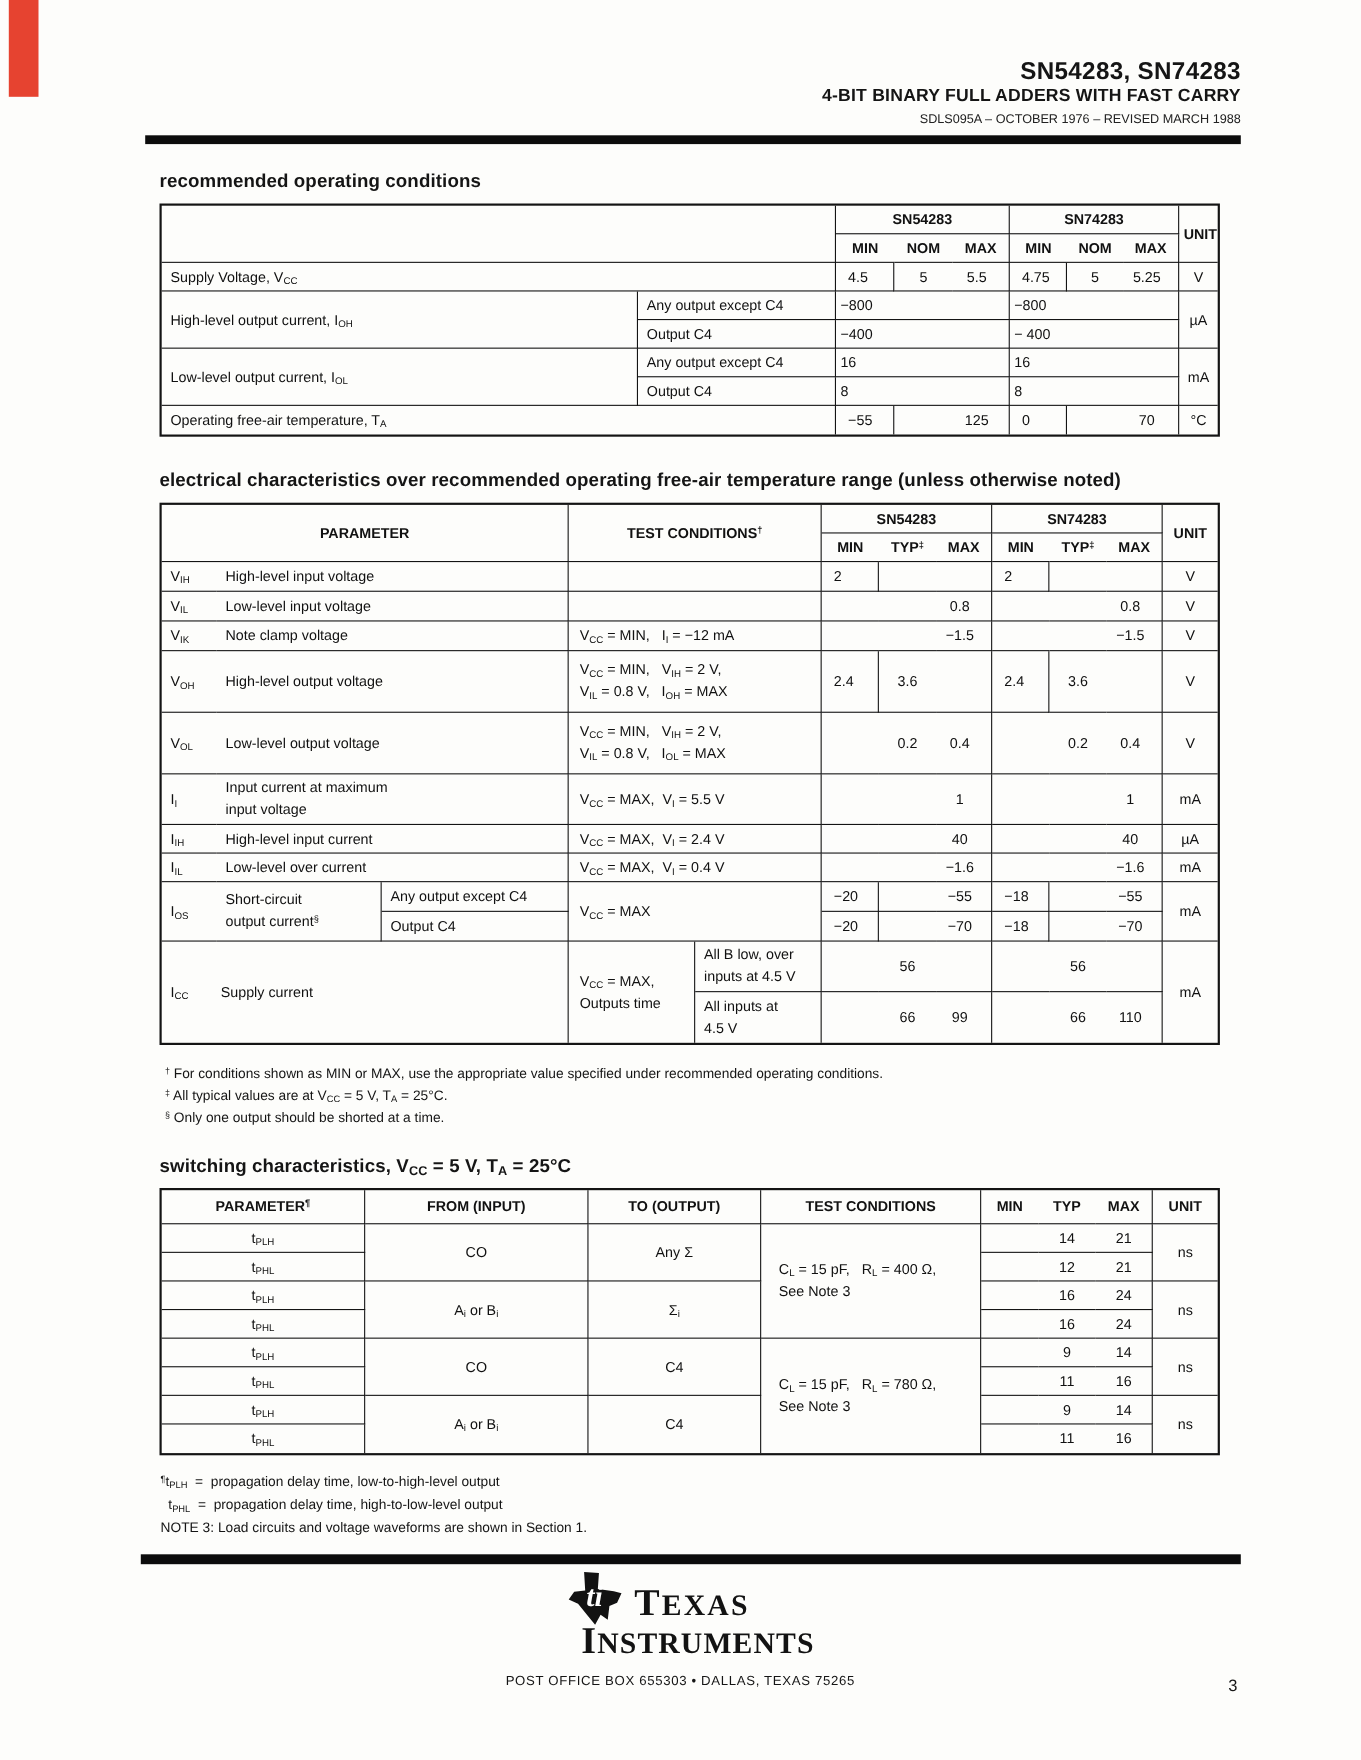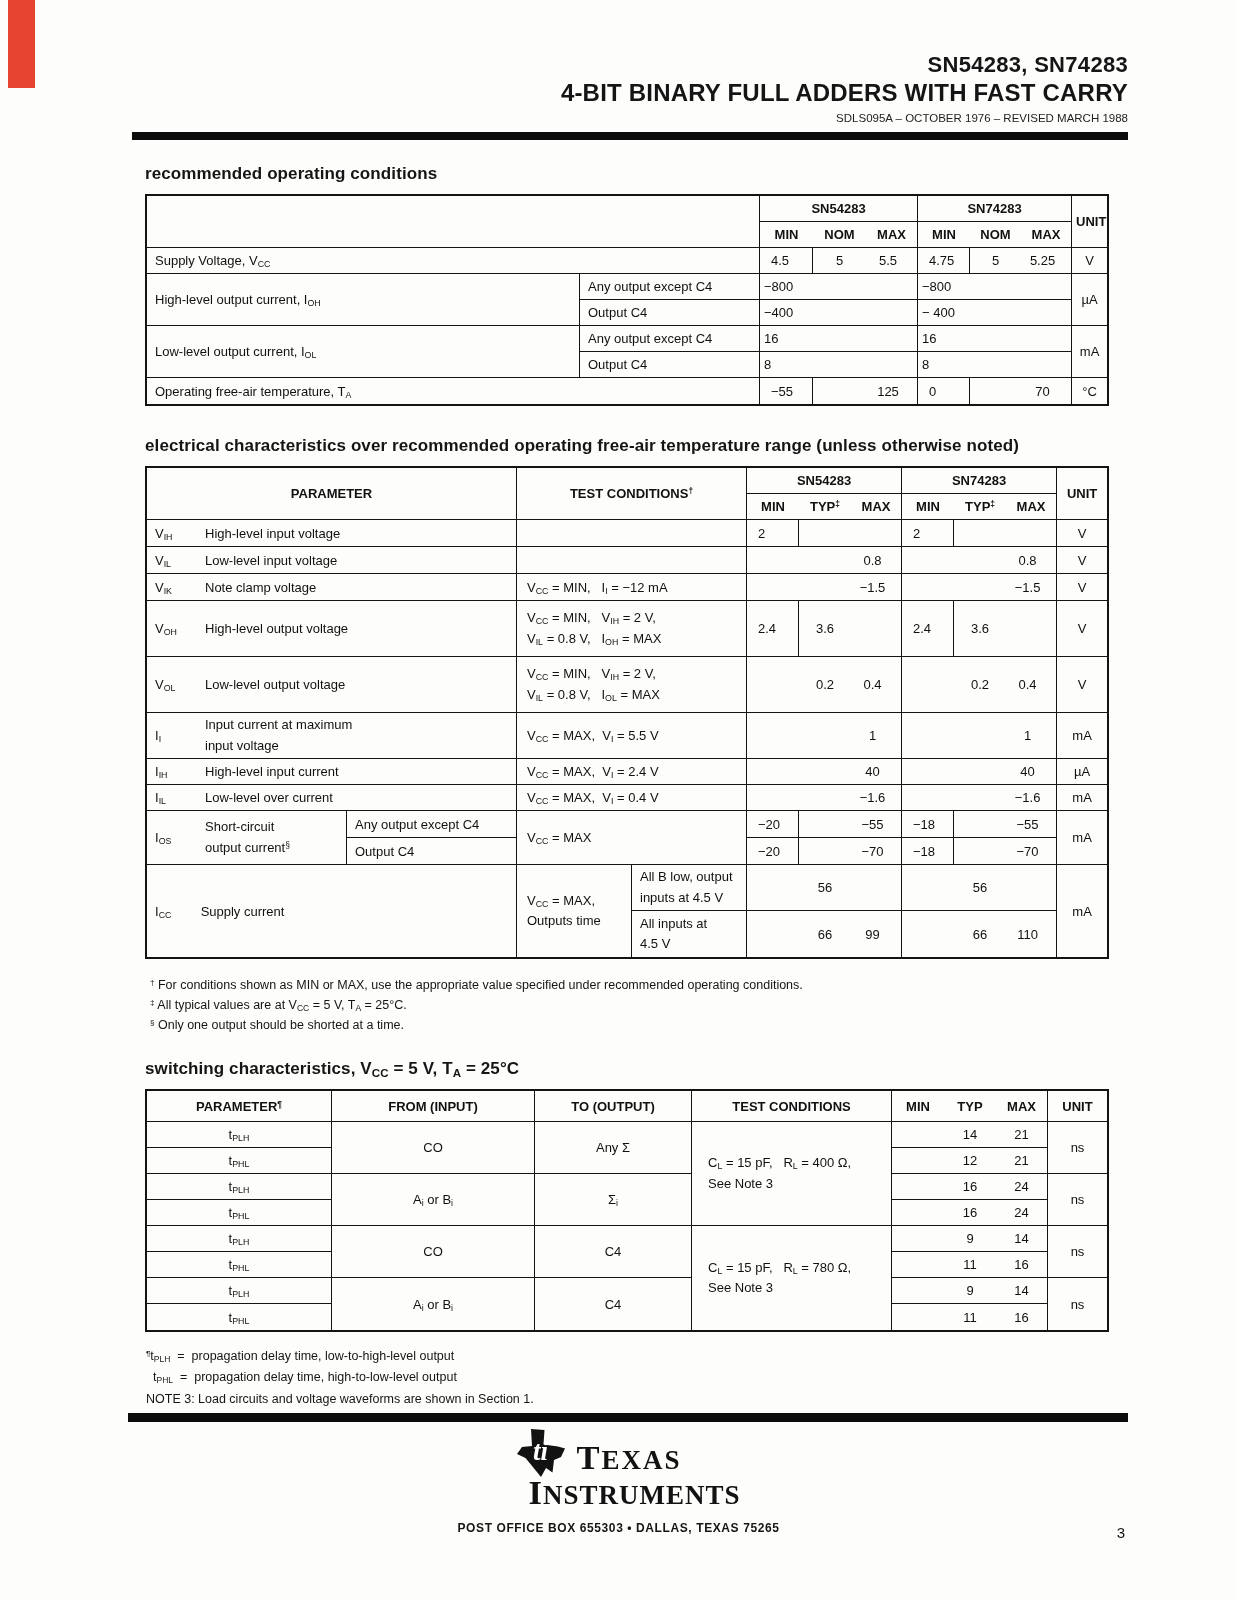--- a/index.html
+++ b/index.html
@@ -7,21 +7,21 @@
     position:relative; width:1237px; height:1600px; margin:0 auto;
     background:#fdfdfb; color:#151515; overflow:hidden;
     font-family:"Liberation Sans", sans-serif;
     -webkit-font-smoothing:antialiased;
   }
   .red-mark { position:absolute; left:8px; top:0; width:27px; height:88px; }
 
   
   .header { padding:52px 109px 0 0; text-align:right; line-height:1.15; }
   .part-numbers { font-size:22px; font-weight:bold; letter-spacing:0.3px; }
-  .doc-title { font-size:24px; font-weight:bold; margin-top:2px; letter-spacing:0.2px; }
+  .doc-title { font-size:16px; font-weight:bold; margin-top:2px; letter-spacing:0.2px; }
   .dateline { font-size:11.5px; margin-top:5px; color:#222; }
   .rule-top { margin:7px 0 0 132px; width:996px; height:8px; background:#0c0c0c; }
   .rule-bottom { position:absolute; left:128px; top:1413px; width:1000px; height:9px; background:#0c0c0c; }
 
   .section-title { font-weight:bold; font-size:17px; margin:24px 0 10px 145px; letter-spacing:0.1px; }
   sub { font-size:0.68em; vertical-align:-0.25em; line-height:0; }
   sup { font-size:0.65em; vertical-align:0.5em; line-height:0; }
 
   
   table.ds { border-collapse:separate; border-spacing:0; table-layout:fixed;
@@ -58,21 +58,21 @@
 
   
   .footer { position:absolute; left:0; top:1438px; width:100%; text-align:center; }
   .brand { position:relative; display:inline-block; text-align:left; }
   .ti-mark { position:absolute; left:18px; top:-10px; width:52px; height:50px; }
   .brand-word { display:block; font-family:"Liberation Serif", serif; font-weight:bold;
                 text-transform:uppercase; color:#121212; }
   .brand-word::first-letter { font-size:1.28em; }
   .w1 { font-size:27px; margin-left:80px; letter-spacing:2px; }
   .w2 { font-size:27px; margin-left:32px; margin-top:-4px; letter-spacing:1px; }
-  .address { margin-top:9px; font-size:12px; font-weight:bold; letter-spacing:0.6px; }
+  .address { margin-top:9px; font-size:12px; font-weight:normal; letter-spacing:0.6px; }
   .page-number { position:absolute; right:112px; top:1524px; font-size:15px; }
 </style>
 </head>
 <body>
 
 <div class="page">
 
   <div class="red-mark" style="background: rgb(230, 67, 48);"></div>
 
   <div class="header">
@@ -325,21 +325,21 @@
     <tr class="med">
       <td colspan="3" rowspan="2" class="lbl nb">
         <span style="display:inline-block;width:42px">I<sub>CC</sub></span>
         <span>Supply current</span>
       </td>
       <td rowspan="2" class="cond line2 nb">
         <div>V<sub>CC</sub> = MAX,</div>
         <div>Outputs time</div>
       </td>
       <td class="cond line2" style="padding-left:8px !important">
-        <div>All B low, output</div>
+        <div>All B low, over</div>
         <div>inputs at 4.5 V</div>
       </td>
       <td class="nr"></td>
       <td class="ctyp nr">56</td>
       <td></td>
       <td class="nr"></td>
       <td class="ctyp nr">56</td>
       <td></td>
       <td rowspan="2" class="cc nr nb">mA</td>
     </tr>

